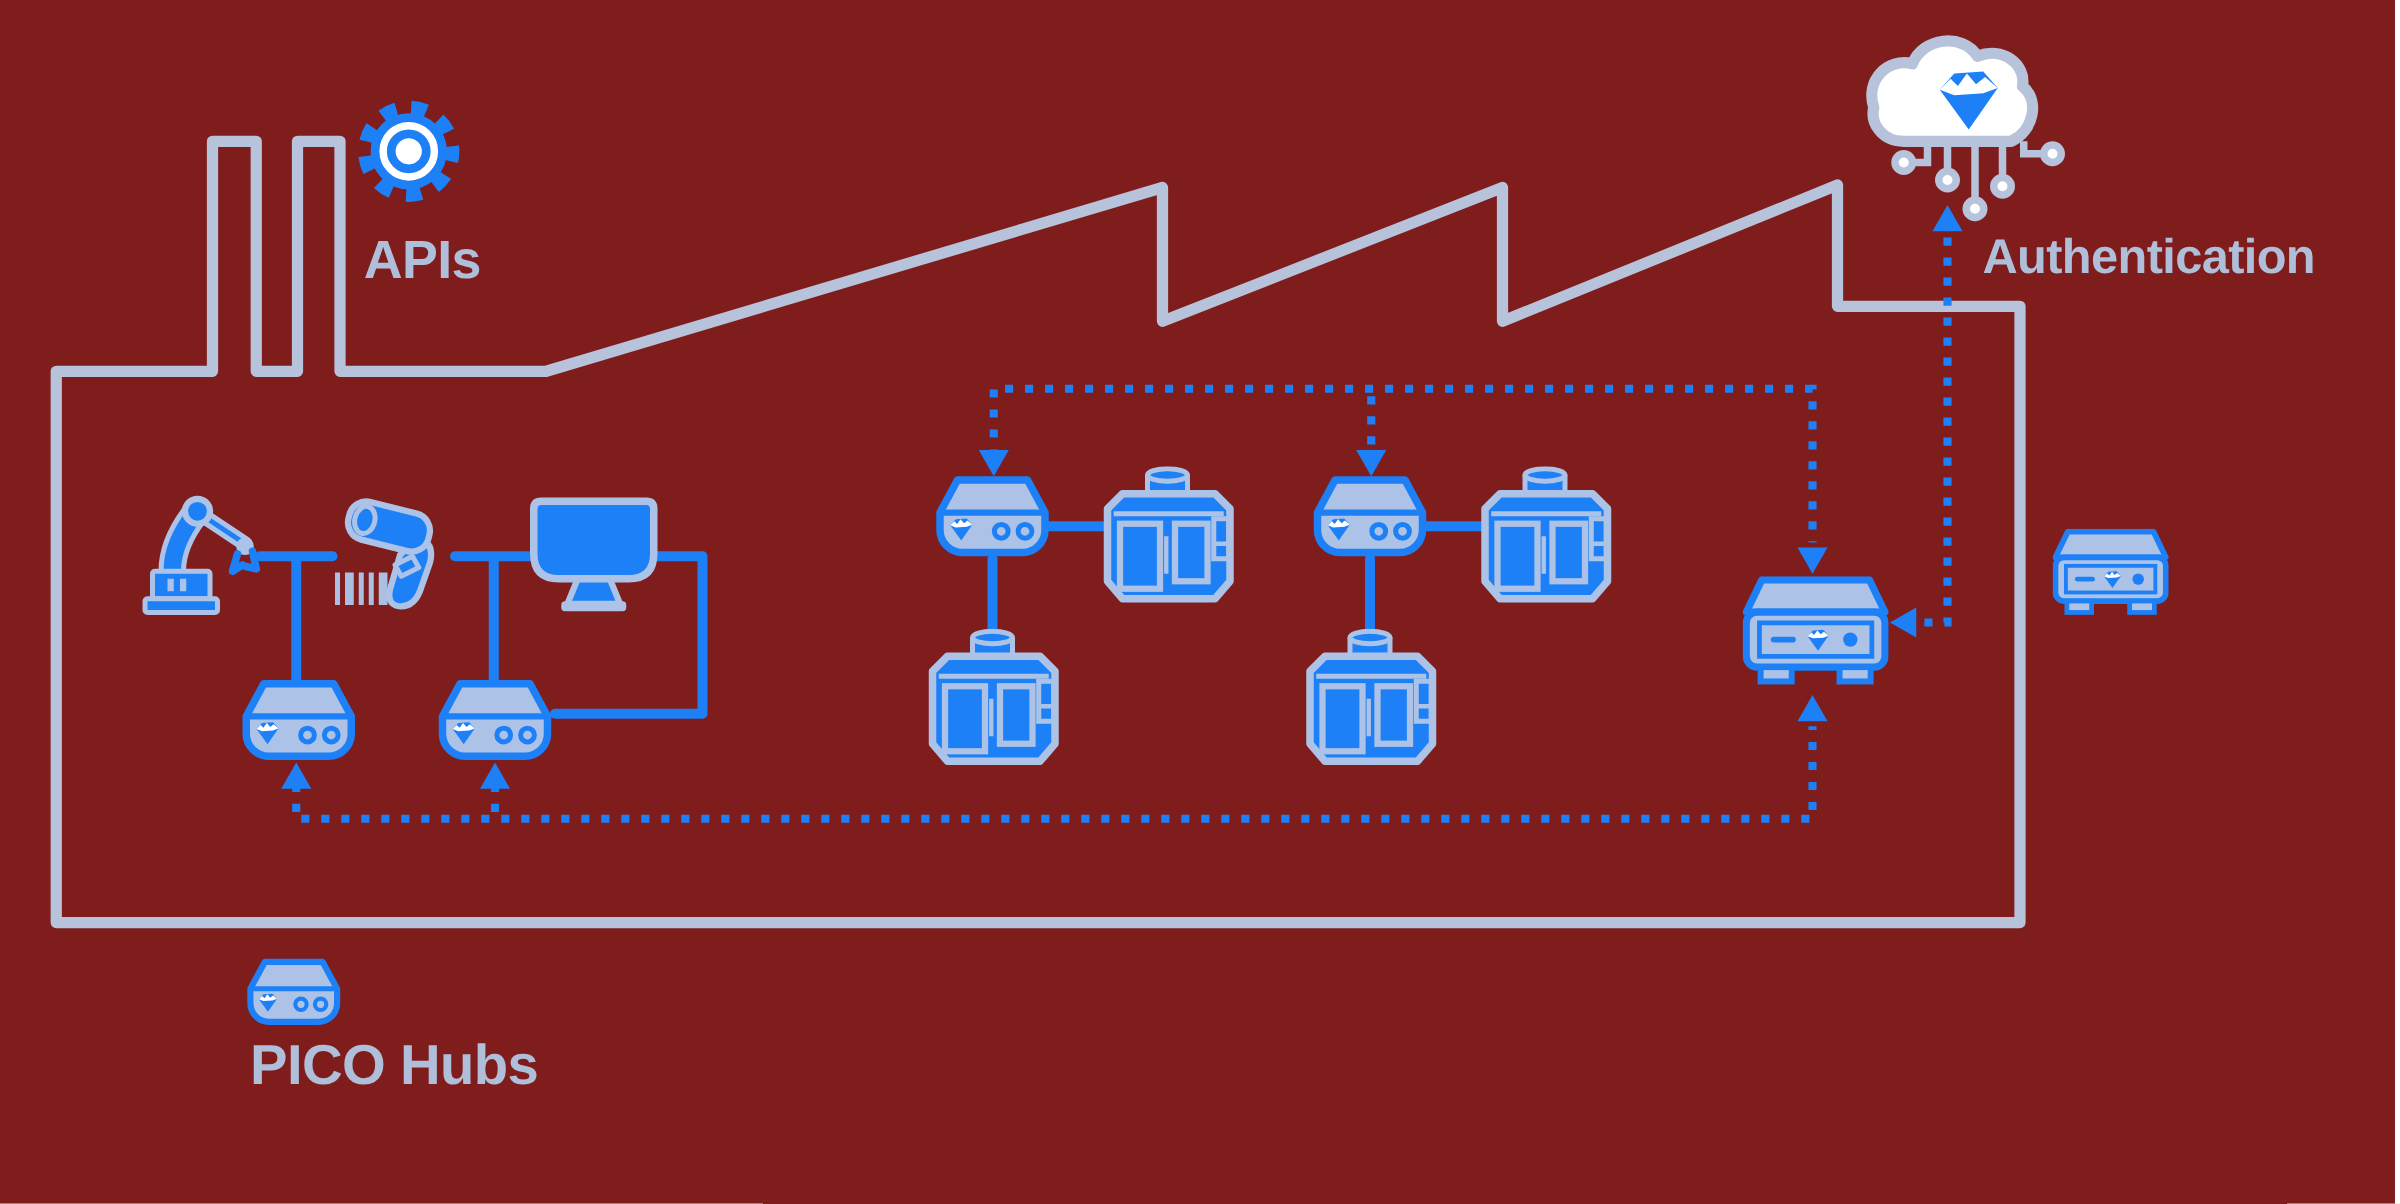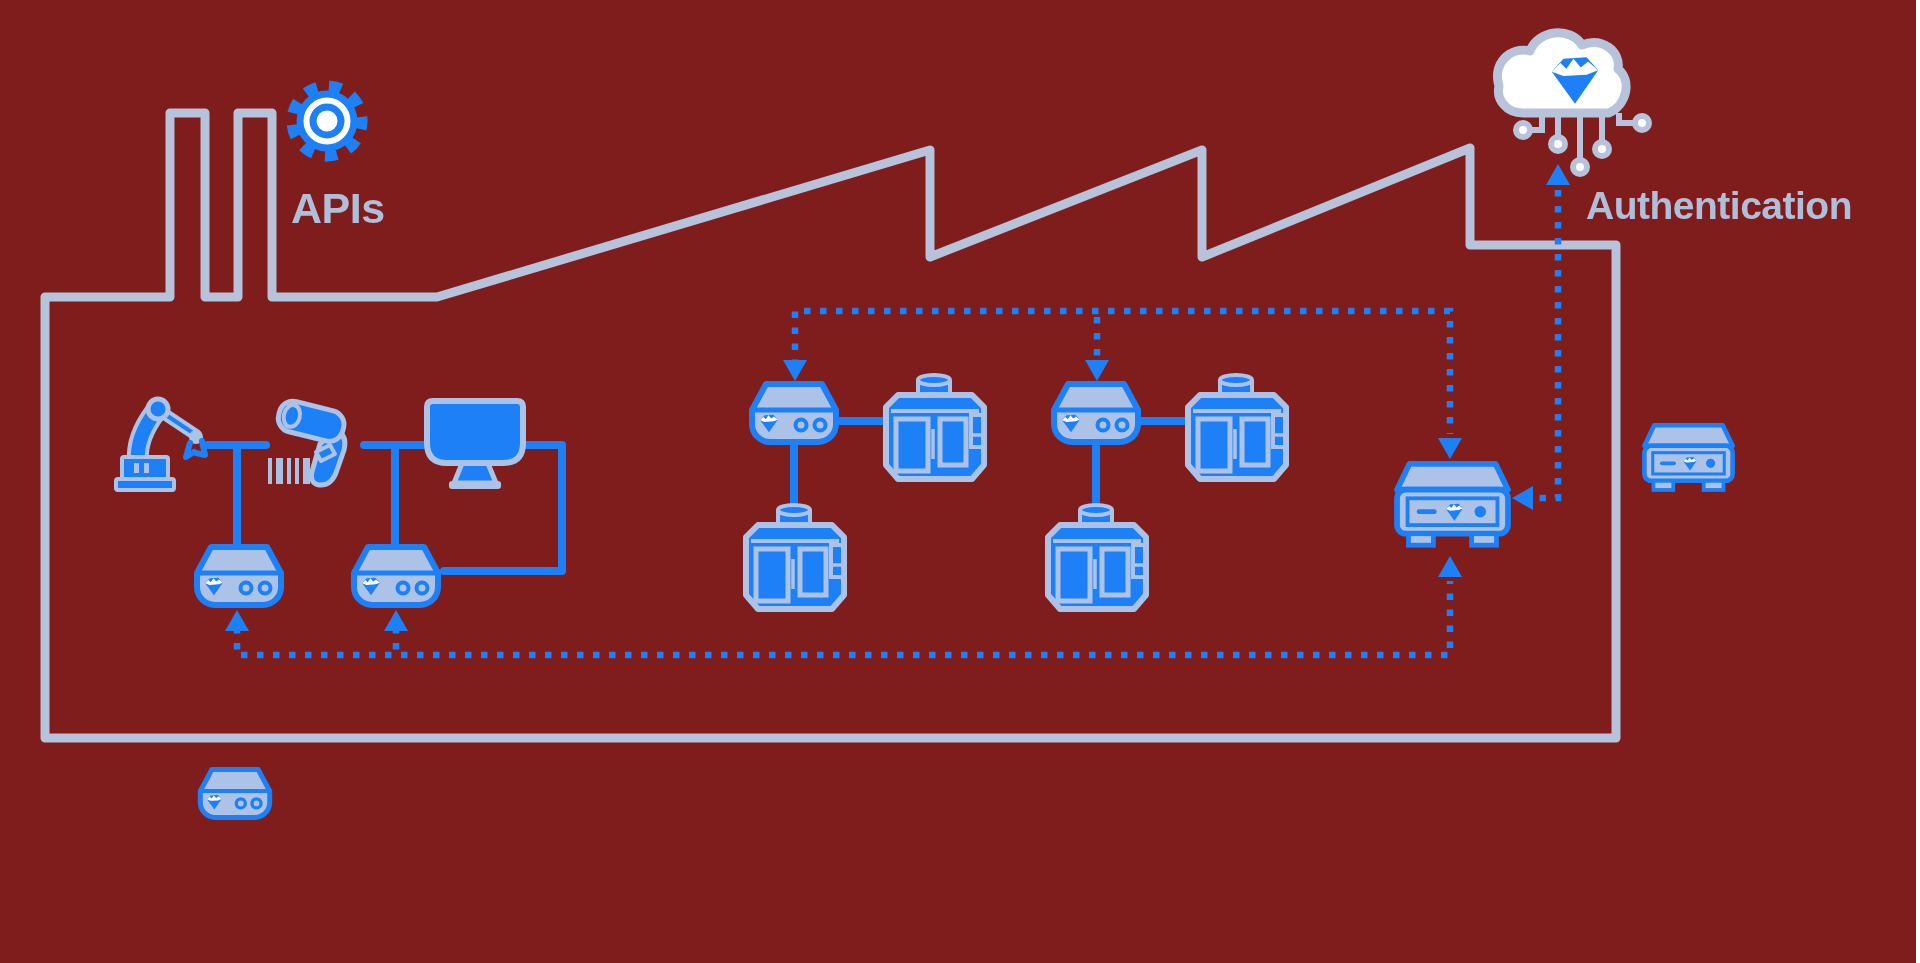--- a/index.html
+++ b/index.html
@@ -165,13 +165,14 @@
       <polygon points="225,631 249,631 237,610"></polygon>
       <polygon points="384,631 408,631 396,610"></polygon>
       <polygon points="1438,577 1462,577 1450,556"></polygon>
       <polygon points="1546,185 1570,185 1558,164"></polygon>
       <polygon points="1533,486 1533,510 1512,498"></polygon>
     </g>
   </svg>
 
   <div class="label label-apis">APIs</div>
   <div class="label label-auth">Authentication</div>
+  <div class="label label-hubs">PICO Hubs</div>
 </div>
 
 </body></html>

